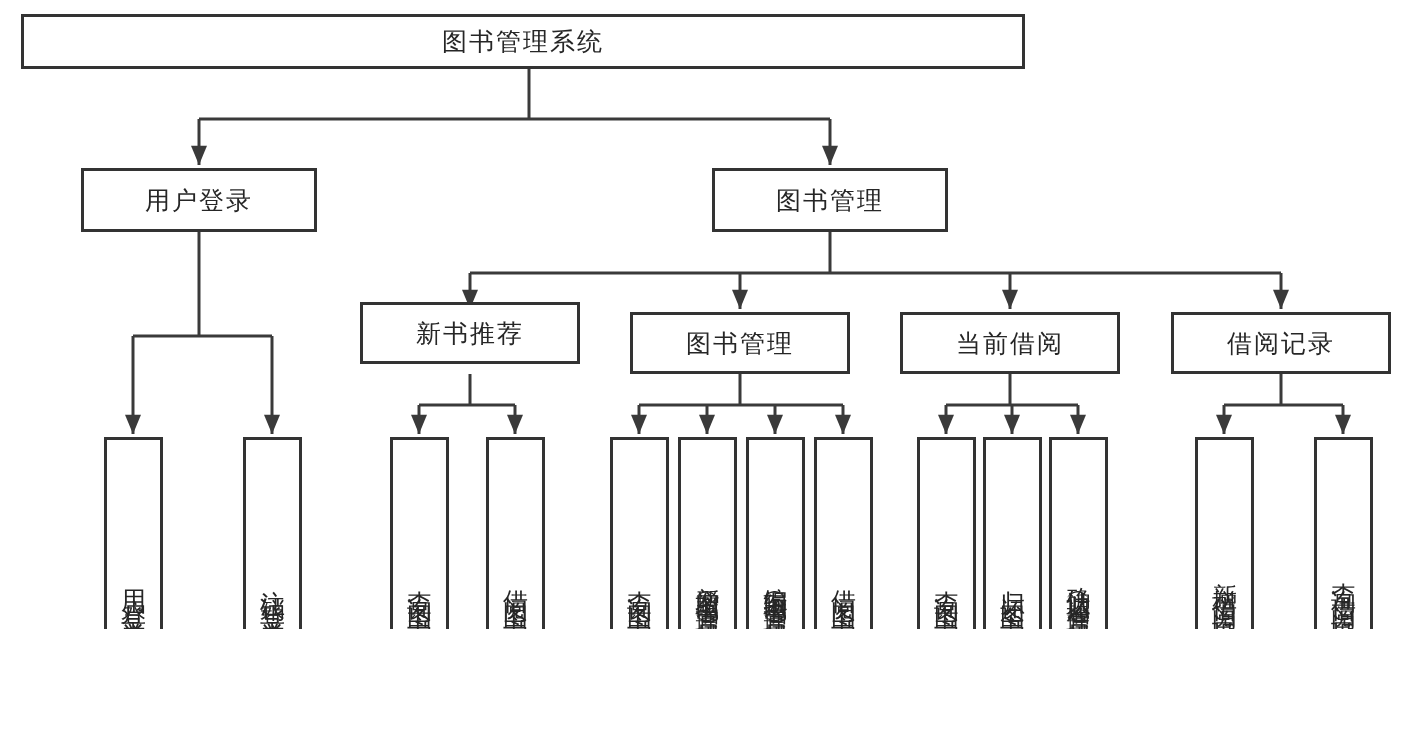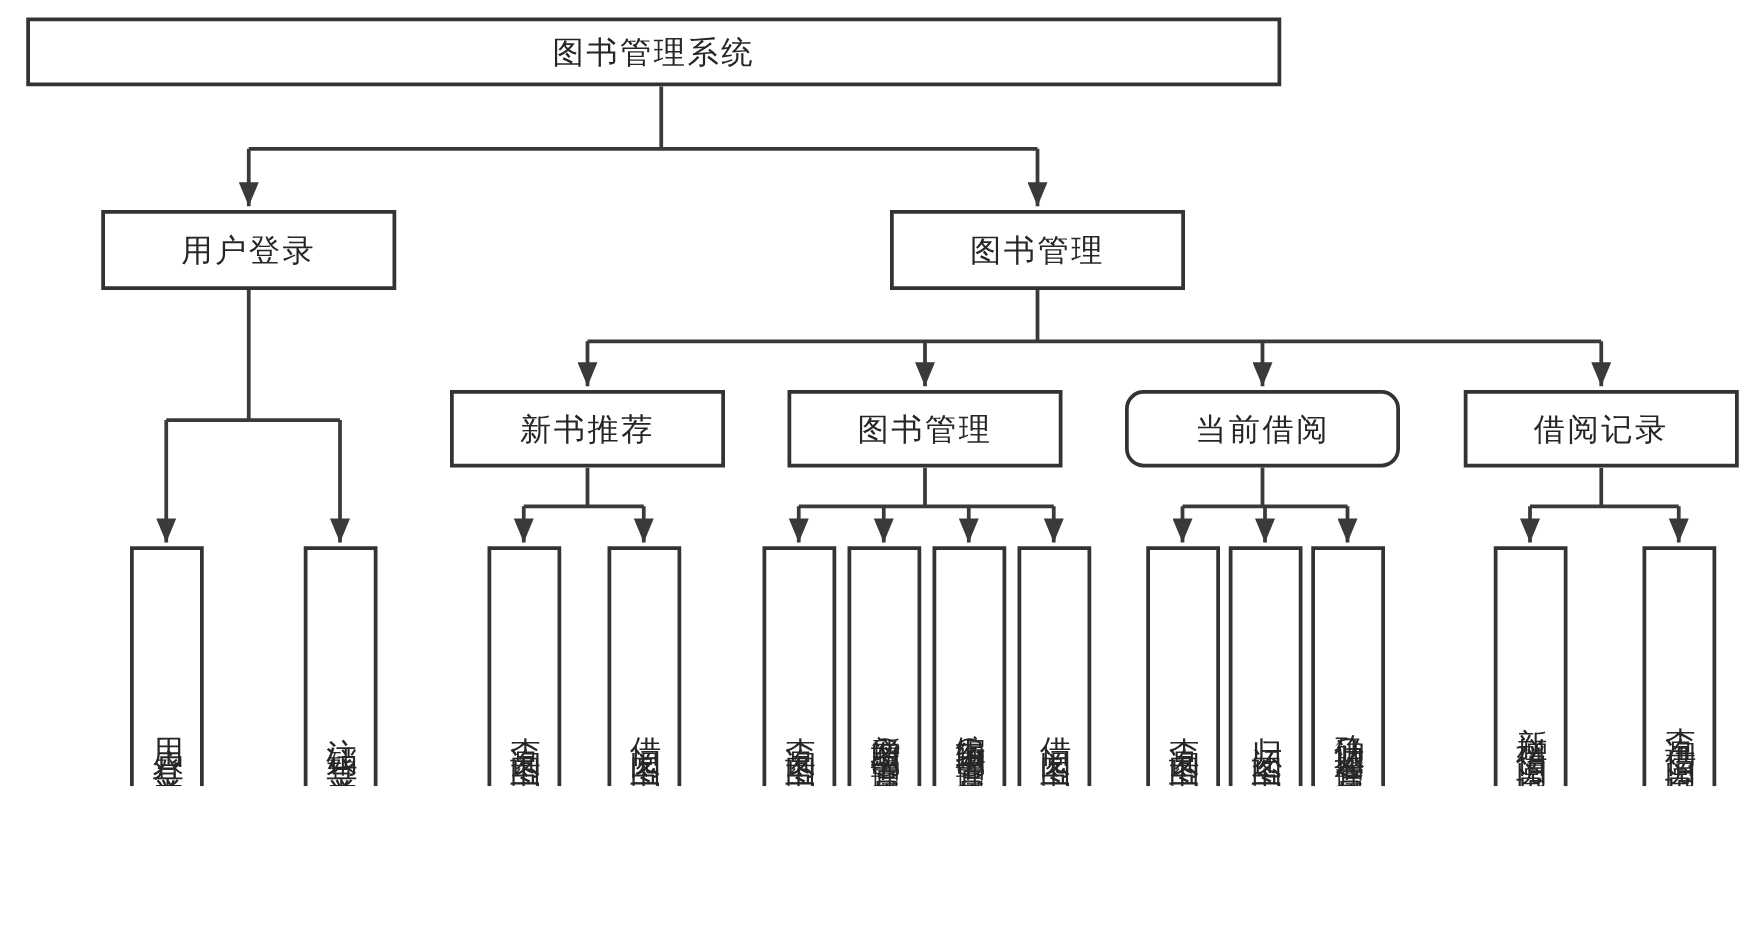--- a/index.html
+++ b/index.html
@@ -98,23 +98,23 @@
       <line x1="1224" y1="405" x2="1224" y2="434"></line>
       <line x1="1343" y1="405" x2="1343" y2="434"></line>
     </g>
   </svg>
 
   <div class="node hbox" style="left:21px; top:14px; width:1004px; height:55px;">图书管理系统</div>
 
   <div class="node hbox" style="left:81px; top:168px; width:236px; height:64px;">用户登录</div>
   <div class="node hbox" style="left:712px; top:168px; width:236px; height:64px;">图书管理</div>
 
-  <div class="node hbox" style="left:360px; top:312px; width:220px; height:62px;text-align:right;">新书推荐</div>
+  <div class="node hbox" style="left:360px; top:302px; width:220px; height:62px;text-align:right;">新书推荐</div>
   <div class="node hbox" style="left:630px; top:312px; width:220px; height:62px;">图书管理</div>
-  <div class="node hbox" style="left:900px; top:312px; width:220px; height:62px;border-radius:15px;">当前借阅</div>
+  <div class="node hbox" style="left:900px; top:312px; width:220px; height:62px;">当前借阅</div>
   <div class="node hbox" style="left:1171px; top:312px; width:220px; height:62px;">借阅记录</div>
 
   <div class="node vbox" style="left:104px; top:437px; width:59px; height:298px;">用户登录</div>
   <div class="node vbox" style="left:243px; top:437px; width:59px; height:298px;">注销登录</div>
 
   <div class="node vbox" style="left:390px; top:437px; width:59px; height:298px;">查询图书</div>
   <div class="node vbox" style="left:486px; top:437px; width:59px; height:298px;">借阅图书</div>
 
   <div class="node vbox" style="left:610px; top:437px; width:59px; height:298px;">查询图书</div>
   <div class="node vbox tight" style="left:678px; top:437px; width:59px; height:298px;">新增图书（管理员）</div>

